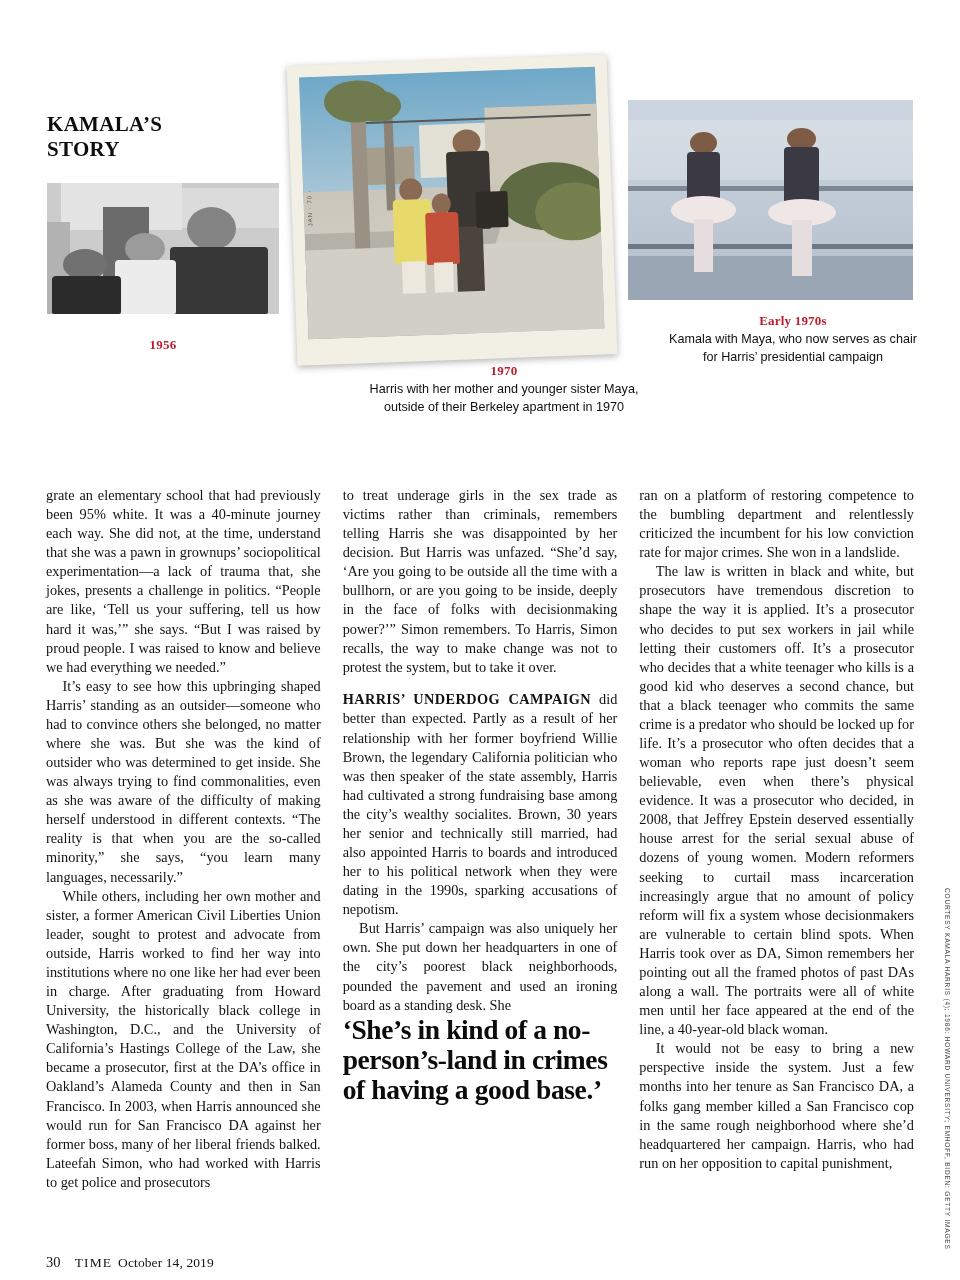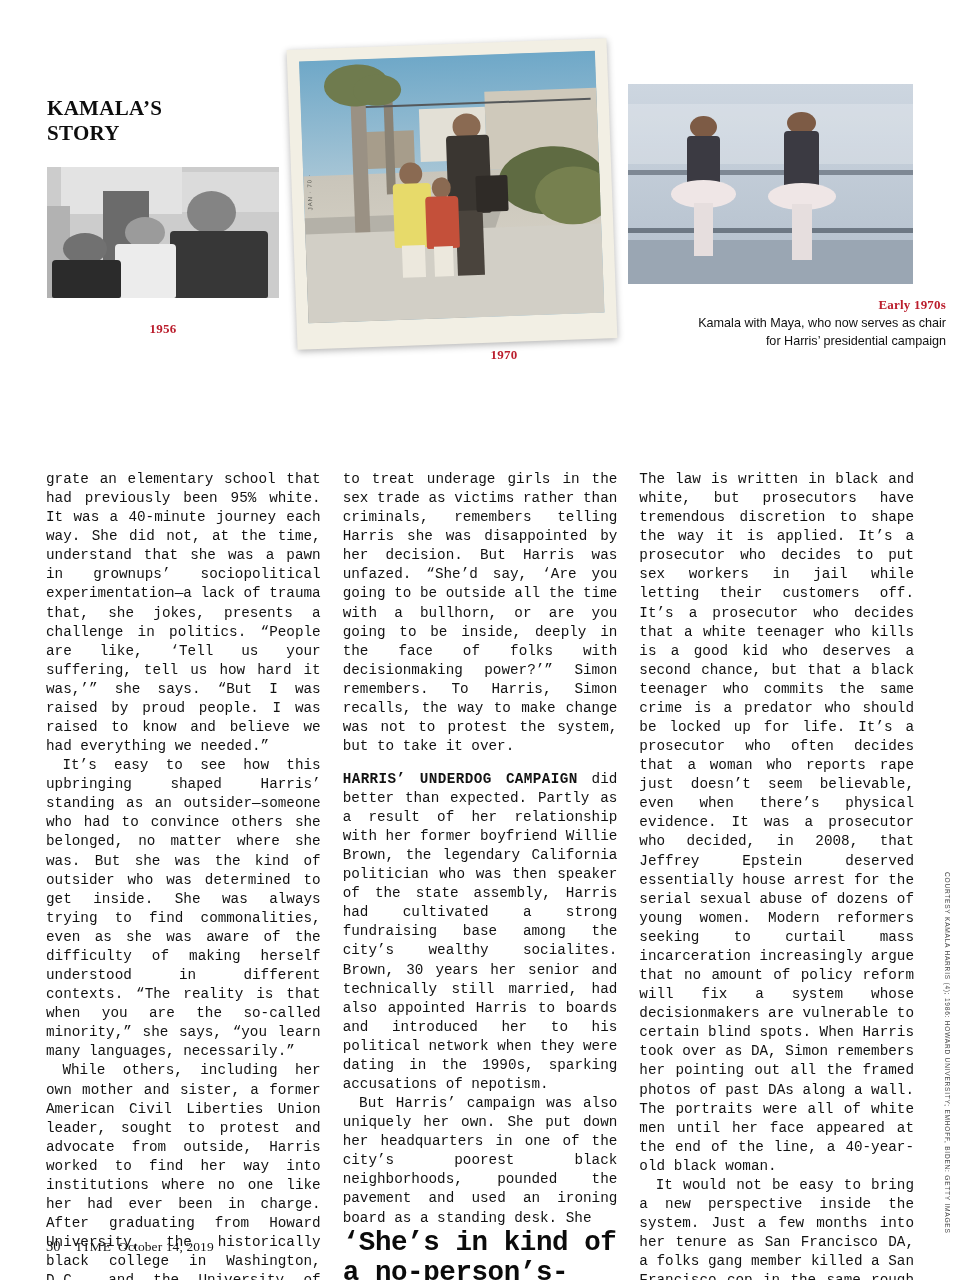--- a/index.html
+++ b/index.html
@@ -10,21 +10,21 @@
     background: #ffffff;
     font-family: "Liberation Serif", serif;
     color: #111111;
     position: relative;
     overflow: hidden;
   }
 
   .page { position: relative; width: 960px; height: 1280px; }
 
   
-  .montage { position: relative; height: 455px; }
+  .montage { position: relative; height: 455px; margin-top: 16px; }
 
   .headline {
     position: absolute;
     left: 47px;
     top: 96px;
     font-family: "Liberation Serif", serif;
     font-weight: bold;
     font-size: 21px;
     line-height: 1.17;
     letter-spacing: 0.3px;
@@ -99,42 +99,42 @@
     display: block;
     font-family: "Liberation Serif", serif;
     font-weight: bold;
     font-size: 13px;
     color: #bb1e2d;
     margin-bottom: 1px;
     letter-spacing: 0.2px;
   }
   .cap-left   { left: 42px;  top: 320px; width: 242px; }
   .cap-center { left: 368px; top: 346px; width: 272px; }
-  .cap-right  { left: 696px; top: 296px; width: 250px; text-align: right; }
+  .cap-right  { left: 668px; top: 296px; width: 250px; }
 
   
   .columns {
     position: absolute;
     left: 46px;
     top: 470px;
     width: 868px;
     height: 740px;
     display: flex;
     gap: 22px;
   }
   .col {
     width: 275px;
     font-size: 14.3px;
     line-height: 1.335;
     text-align: justify;
     -webkit-hyphens: none;
     hyphens: none;
     color: #121212;
   }
-  .col p { margin: 0; text-indent: 0; font-family: Liberation Mono, monospace; }
+  .col p { margin: 0; text-indent: 0; }
   .col p + p { text-indent: 1.15em; }
   .col p.noindent { text-indent: 0; }
   .smallcaps {
     font-variant: small-caps;
     font-weight: bold;
     letter-spacing: 0.4px;
   }
 
   
   .pullquote {
@@ -314,20 +314,21 @@
         </div>
       </div>
     </div>
 
     <div class="caption cap-left">
       <span class="date">1956</span>
     </div>
 
     <div class="caption cap-center">
       <span class="date">1970</span>
+      <span>Harris with her mother and younger sister Maya, outside of their Berkeley apartment in 1970</span>
     </div>
 
     <div class="caption cap-right">
       <span class="date">Early 1970s</span>
       <span>Kamala with Maya, who now serves as chair for Harris’ presidential campaign</span>
     </div>
   </div>
 
   <div class="columns">
 
@@ -338,20 +339,21 @@
     </div>
 
     <div class="col">
       <p>to treat underage girls in the sex trade as victims rather than criminals, remembers telling Harris she was disappointed by her decision. But Harris was unfazed. “She’d say, ‘Are you going to be outside all the time with a bullhorn, or are you going to be inside, deeply in the face of folks with decisionmaking power?’” Simon remembers. To Harris, Simon recalls, the way to make change was not to protest the system, but to take it over.</p>
       <p class="noindent" style="margin-top:0.95em;"><span class="smallcaps">HARRIS’ UNDERDOG CAMPAIGN</span><span> did better than expected. Partly as a result of her relationship with her former boyfriend Willie Brown, the legendary California politician who was then speaker of the state assembly, Harris had cultivated a strong fundraising base among the city’s wealthy socialites. Brown, 30 years her senior and technically still married, had also appointed Harris to boards and introduced her to his political network when they were dating in the 1990s, sparking accusations of nepotism.</span></p>
       <p>But Harris’ campaign was also uniquely her own. She put down her headquarters in one of the city’s poorest black neighborhoods, pounded the pavement and used an ironing board as a standing desk. She</p>
       <p class="pullquote">‘She’s in kind of a no-person’s-land in crimes of having a good base.’</p>
     </div>
 
     <div class="col">
+      <p>ran on a platform of restoring competence to the bumbling department and relentlessly criticized the incumbent for his low conviction rate for major crimes. She won in a landslide.</p>
       <p>The law is written in black and white, but prosecutors have tremendous discretion to shape the way it is applied. It’s a prosecutor who decides to put sex workers in jail while letting their customers off. It’s a prosecutor who decides that a white teenager who kills is a good kid who deserves a second chance, but that a black teenager who commits the same crime is a predator who should be locked up for life. It’s a prosecutor who often decides that a woman who reports rape just doesn’t seem believable, even when there’s physical evidence. It was a prosecutor who decided, in 2008, that Jeffrey Epstein deserved essentially house arrest for the serial sexual abuse of dozens of young women. Modern reformers seeking to curtail mass incarceration increasingly argue that no amount of policy reform will fix a system whose decisionmakers are vulnerable to certain blind spots. When Harris took over as DA, Simon remembers her pointing out all the framed photos of past DAs along a wall. The portraits were all of white men until her face appeared at the end of the line, a 40-year-old black woman.</p>
       <p>It would not be easy to bring a new perspective inside the system. Just a few months into her tenure as San Francisco DA, a folks gang member killed a San Francisco cop in the same rough neighborhood where she’d headquartered her campaign. Harris, who had run on her opposition to capital punishment,</p>
     </div>
   </div>
 
   <div class="footer">
     <span class="pg">30</span><span class="mast">TIME</span><span>October 14, 2019</span>
   </div>
 
   <div class="credit">COURTESY KAMALA HARRIS (4); 1986: HOWARD UNIVERSITY; EMHOFF, BIDEN: GETTY IMAGES</div>

